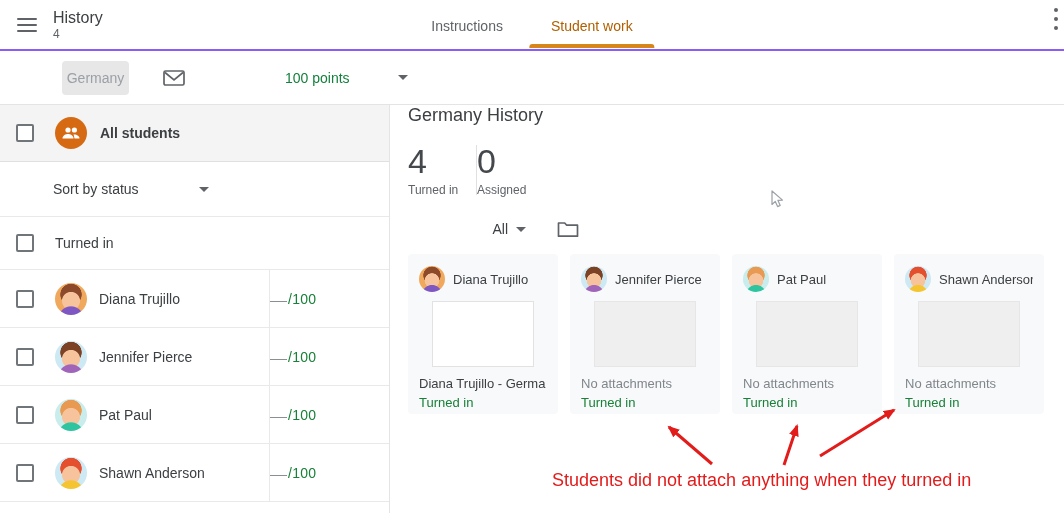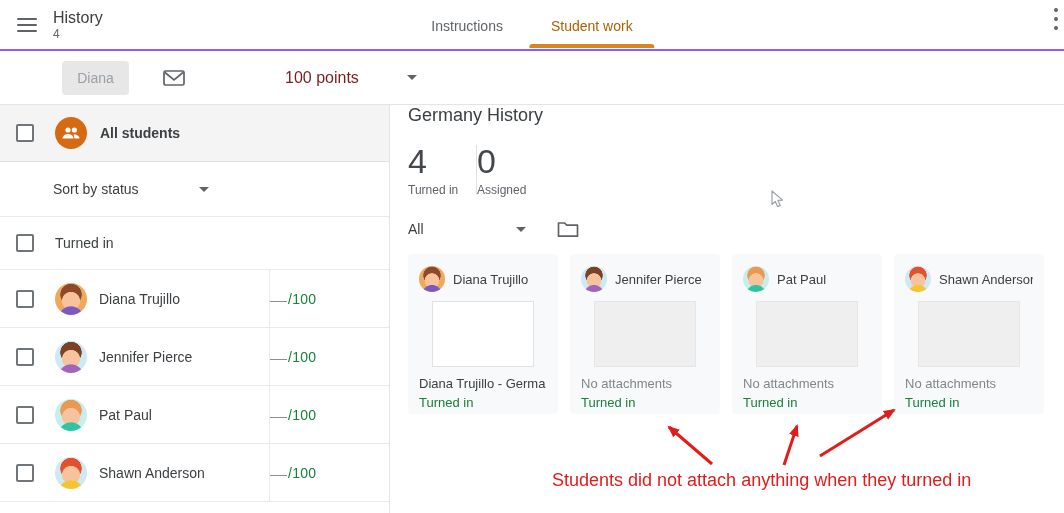--- a/index.html
+++ b/index.html
@@ -28,21 +28,21 @@
     cursor:pointer; }
   .kebab i { width:4px; height:4px; border-radius:50%; background:#5f6368; }
 
   
   .toolbar { height:54px; border-bottom:1px solid #e4e4e4; display:flex; align-items:center; }
   .return-btn { margin-left:62px; width:67px; height:34px; background:#e7e7e7;
     border:none; border-radius:4px; font-size:14px; font-weight:500; color:#9aa0a6;
     font-family:inherit; }
   .mail { margin-left:33px; display:flex; cursor:pointer; }
   .points { margin-left:99px; display:flex; align-items:center; cursor:pointer; }
-  .points .val { font-size:16px; color:#7f1d1d; }
+  .points .val { font-size:14px; color:#15803d; }
   .caret { width:0; height:0; border-left:5px solid transparent;
     border-right:5px solid transparent; border-top:5px solid #5f6368; }
   .points .caret { margin-left:48px; }
 
   
   .content { display:flex; height:408px; }
   .sidebar { width:390px; border-right:1px solid #e4e4e4; }
   .srow { display:flex; align-items:center; border-bottom:1px solid #e9e9e9; }
   .row-allstudents { height:57px; background:#f4f4f4; border-bottom:1px solid #e0e0e0; }
   .row-sort { height:55px; }
@@ -80,22 +80,22 @@
 
   
   .main { flex:1; position:relative; padding-left:18px; }
   .assignment-title { font-size:18px; font-weight:500; color:#3c4043; }
   .stats { margin-top:17px; display:flex; }
   .stat { min-width:60px; }
   .stat .num { font-size:34px; font-weight:400; color:#44484c; line-height:36px; cursor:pointer; }
   .stat .lbl { margin-top:4px; font-size:12px; color:#5f6368; }
   .stat-divider { width:1px; background:#e0e0e0; margin:2px 0 2px 8px; }
   .filter-row { margin-top:23px; display:flex; align-items:center; }
-  .filter-ctl { width:118px; display:flex; align-items:center; justify-content:space-between;
-    cursor:pointer; }
+  .filter-ctl { width:118px; display:flex; align-items:center; justify-content:flex-end;
+    cursor:pointer;gap:8px; }
   .filter-ctl .val { font-size:14px; color:#3c4043; }
   .folder { margin-left:31px; display:flex; cursor:pointer; }
 
   .cards { margin-top:16px; display:flex; gap:12px; }
   .card { width:150px; height:160px; background:#f8f9fa; border-radius:4px;
     padding:12px 11px; cursor:pointer; }
   .card-head { display:flex; align-items:center; }
   .card-name { margin-left:8px; font-size:13px; color:#3c4043; white-space:nowrap;
     overflow:hidden; }
   .thumb { margin:9px auto 0; width:102px; height:66px; }
@@ -136,21 +136,21 @@
       </div>
     </div>
     <div class="kebab">
       <i></i>
         <i></i>
         <i></i>
     </div>
   </div>
 
   <div class="toolbar">
-    <button class="return-btn">Diana</button>
+    <button class="return-btn">Germany</button>
     <div class="mail">
       <svg width="24" height="20" viewBox="0 0 24 20">
         <rect x="2" y="3" width="20" height="14" rx="1.5" fill="none" stroke="#5f6368" stroke-width="1.7"></rect>
         <polyline points="3,4.5 12,12 21,4.5" fill="none" stroke="#5f6368" stroke-width="1.7"></polyline>
       </svg>
     </div>
     <div class="points">
       <span class="val">100 points</span>
       <span class="caret"></span>
     </div>

